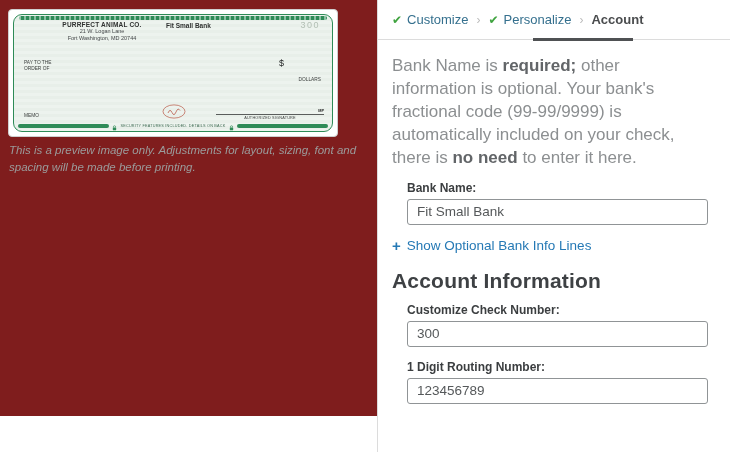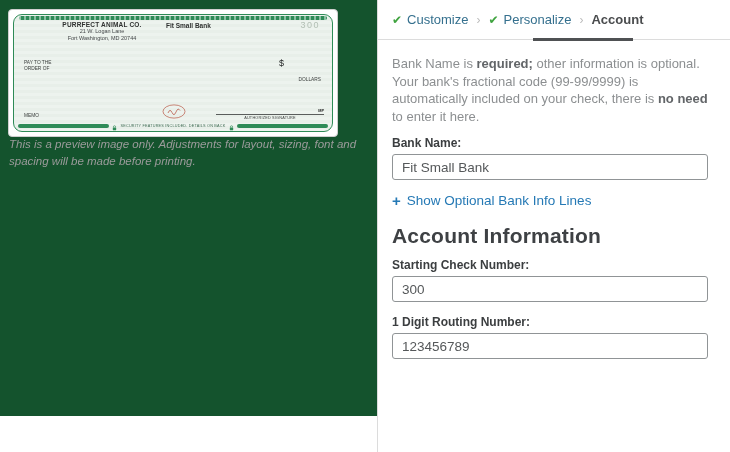--- a/index.html
+++ b/index.html
@@ -1,18 +1,18 @@
 <!DOCTYPE html>
 <html><head>
 <meta charset="utf-8">
 <style>
   * { margin:0; padding:0; box-sizing:border-box; }
   html,body { width:730px; height:452px; background:#ffffff;
     font-family:"Liberation Sans", sans-serif; overflow:hidden; }
-  .page { position:relative; width:730px; height:416px; background:#14532d; }
+  .page { position:relative; width:730px; height:416px; background:#7f1d1d; }
 
   
   .preview-box { position:absolute; left:8px; top:9px; width:330px; height:128px;
     background:#fff; border:1px solid #cfcfcf; border-radius:4px; padding:4px; }
   .check { position:relative; width:100%; height:100%;
     border:1.5px solid #2e8b57; border-radius:9px;
     background:repeating-linear-gradient(180deg,#edf3ee 0 3px,#e8efe9 3px 6px);
     overflow:hidden; }
   .check-topband { position:absolute; top:1px; left:5px; right:5px; height:4px;
     background:#2e8b57; border-radius:3px;
@@ -31,45 +31,45 @@
   .sig-area { position:absolute; right:8px; bottom:11px; width:108px; }
   .sig-mark { position:absolute; right:0; top:-5px; font-size:3.8px; color:#222; font-weight:bold; }
   .sig-line { border-top:1px solid #5a5d5c; }
   .sig-label { text-align:center; font-size:3.8px; color:#3c3f3e; margin-top:1px; letter-spacing:.2px; }
   .check-botband { position:absolute; bottom:2px; left:4px; right:4px; height:7px;
     display:flex; align-items:center; gap:3px; }
   .botbar { flex:1; height:4px; background:#2e8b57; border-radius:3px; }
   .sec-text { font-size:3.8px; color:#3e6b52; letter-spacing:.2px; white-space:nowrap; }
   .lock { display:inline-block; }
 
-  .disclaimer { position:absolute; left:9px; top:136px; width:348px;
+  .disclaimer { position:absolute; left:9px; top:142px; width:348px;
     font-size:11.5px; font-style:italic; color:#9b9b9b; line-height:1.45; }
 
   
   .panel { position:absolute; left:377px; top:0; width:353px; height:452px;
     border-left:1px solid #dcdcdc; background:#fff; }
   .crumbs { position:relative; display:flex; align-items:center; gap:8px;
     padding:12px 10px 12px 14px; border-bottom:1px solid #dcdcdc; font-size:13px; }
   .crumb { display:flex; align-items:center; gap:5px; color:#35708e; cursor:pointer; }
   .crumb .tick { color:#3fa33f; font-size:12px; }
   .crumb.active { color:#4a4c4e; cursor:default;font-weight:bold; }
   .sep { color:#bcbcbc; font-size:12px; }
   .active-underline { position:absolute; left:155px; bottom:-2px; width:100px; height:3px;
     background:#4f5153; }
 
   .content { padding:15px 22px 0 14px; }
   h1.section-title { font-size:21px; font-weight:500; color:#3e4144;
     letter-spacing:.2px; margin-bottom:10px; }
-  p.intro { font-size:13px; color:#8c8f91; line-height:1.35; margin-bottom:11px; }
+  p.intro { font-size:17px; color:#8c8f91; line-height:1.35; margin-bottom:11px; }
   p.intro b { color:#626568; }
   .field-label { font-size:12px; font-weight:bold; color:#3b3e40; margin-bottom:4px; }
   .text-input { display:block; width:100%; height:26px; border:1px solid #909496;
     border-radius:3px; padding:0 9px; font-size:13.5px; color:#55585a;
     font-family:"Liberation Sans", sans-serif; background:#fff; outline:none; }
-  .group { margin-bottom:13px; }
+  .group { margin-bottom:13px;margin-left:15px; }
   .link-row { display:flex; align-items:center; gap:6px; margin:12px 0 0 0;
     color:#2579b5; font-size:13.5px; cursor:pointer; }
   .link-row .plus { font-weight:bold; font-size:15px; line-height:1; }
   h1.second { margin-top:16px;font-weight:bold; }
 </style>
 </head>
 <body>
 
 <div class="page">
 
@@ -161,21 +161,21 @@
 
       <div class="link-row">
         <span class="plus">+</span>
         <span>Show Optional Bank Info Lines</span>
       </div>
 
       <h1 class="section-title second">Account Information</h1>
 
 
       <div class="group">
-        <div class="field-label">Starting Check Number:</div>
+        <div class="field-label">Customize Check Number:</div>
         <input class="text-input" type="text" value="300" style="">
       </div>
 
       <div class="group">
         <div class="field-label">1 Digit Routing Number:</div>
         <input class="text-input" type="text" value="123456789" style="">
       </div>
 
     </div>
   </div>

